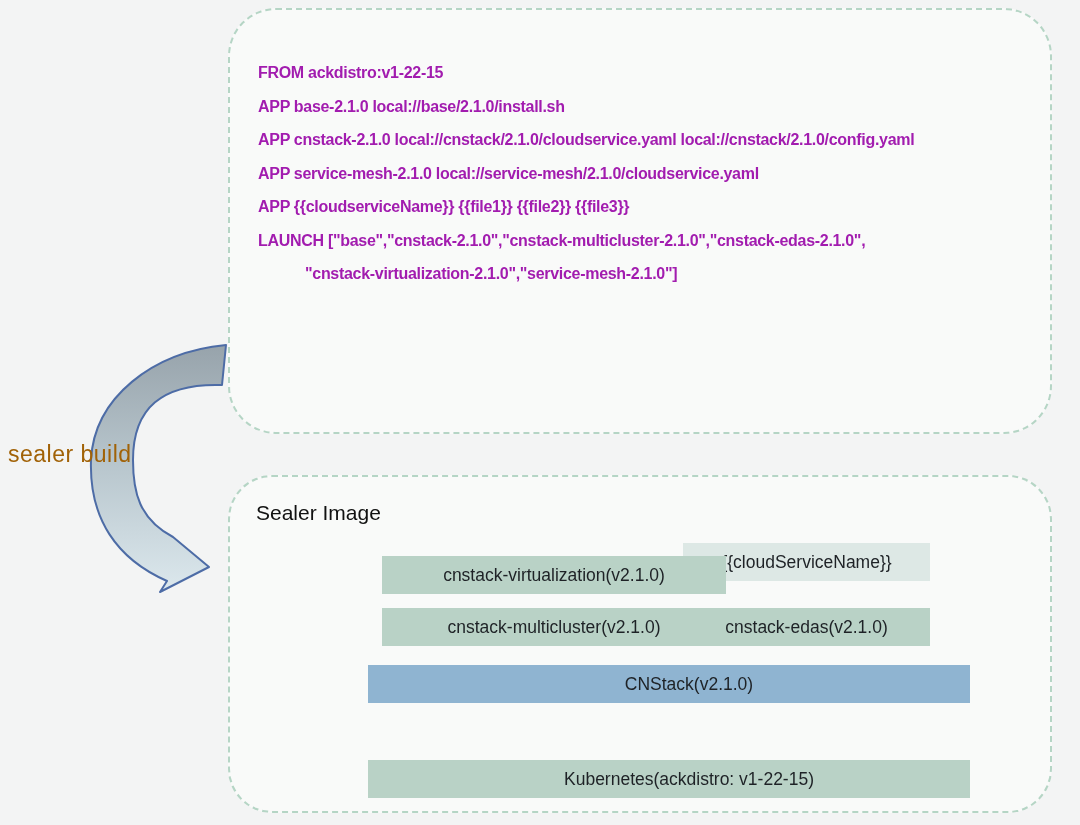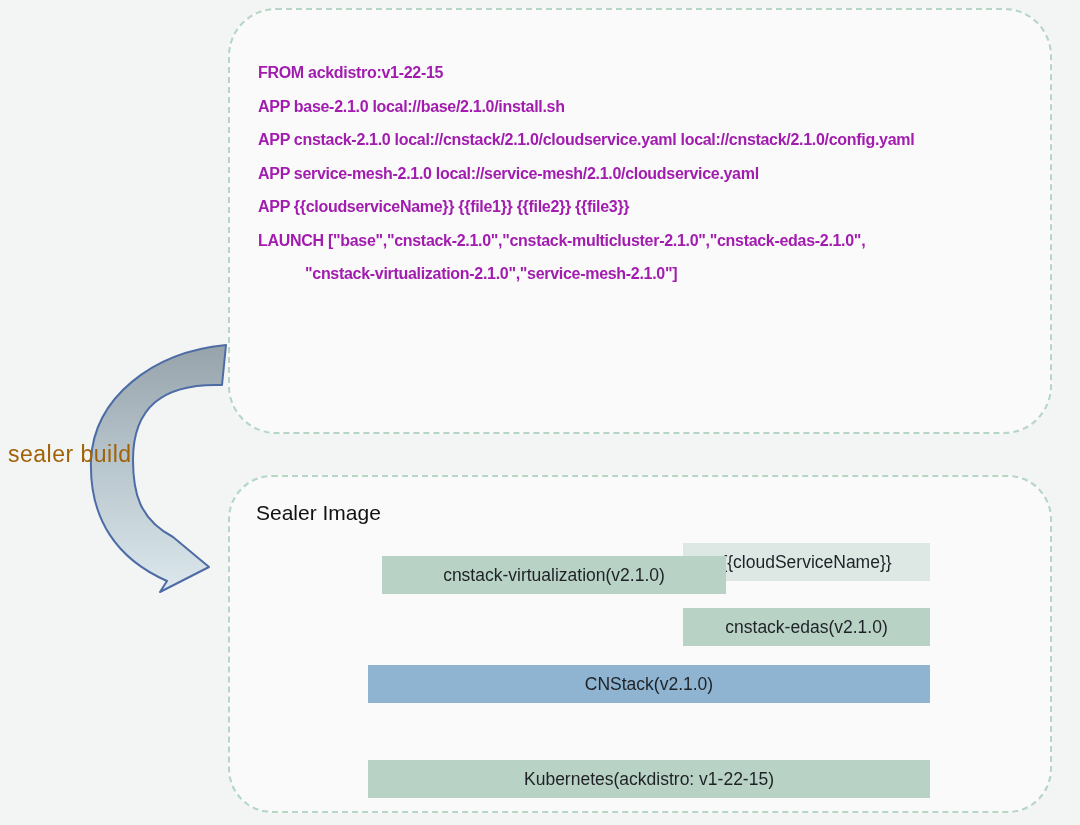--- a/index.html
+++ b/index.html
@@ -47,21 +47,21 @@
     height:38px;
     display:flex;align-items:center;justify-content:center;
     font-size:17.5px;color:#1e2226;
     white-space:nowrap;
   }
   .cell-green{background:var(--box-green,#b9d2c6);}
   .cell-blue{background:var(--box-blue,#8fb4d1);}
   .cell-light{background:var(--box-light,#dde8e5);margin-top:44px;}
   .col-left{left:122px;width:344px;margin-left:30px;}
   .col-right{left:453px;width:247px;}
-  .row-full{left:138px;width:562px;}
+  .row-full{left:138px;width:562px;padding-left:40px;}
   .arrow-layer{
     position:absolute;left:0;top:0;width:1080px;height:825px;
     pointer-events:none;
   }
   .arrow-label{
     position:absolute;left:8px;top:441px;
     font-size:23px;color:#a16207;
     letter-spacing:0.5px;
   }
 </style>
@@ -102,20 +102,21 @@
   </svg>
   <div class="arrow-label">sealer build</div>
 
   <div class="dash-panel sealer-panel">
     <div class="panel-title">Sealer Image</div>
 
     <div class="stack-cell cell-light col-right" style="top:22px">{{cloudServiceName}}</div>
 
     <div class="stack-cell cell-green col-left" style="top:79px">cnstack-virtualization(v2.1.0)</div>
 
+    <div class="stack-cell cell-green col-left" style="top:131px">cnstack-multicluster(v2.1.0)</div>
     <div class="stack-cell cell-green col-right" style="top:131px">cnstack-edas(v2.1.0)</div>
 
     <div class="stack-cell cell-blue row-full" style="top:188px">CNStack(v2.1.0)</div>
 
 
     <div class="stack-cell cell-green row-full" style="top:283px">Kubernetes(ackdistro: v1-22-15)</div>
   </div>
 
 </div>
 

